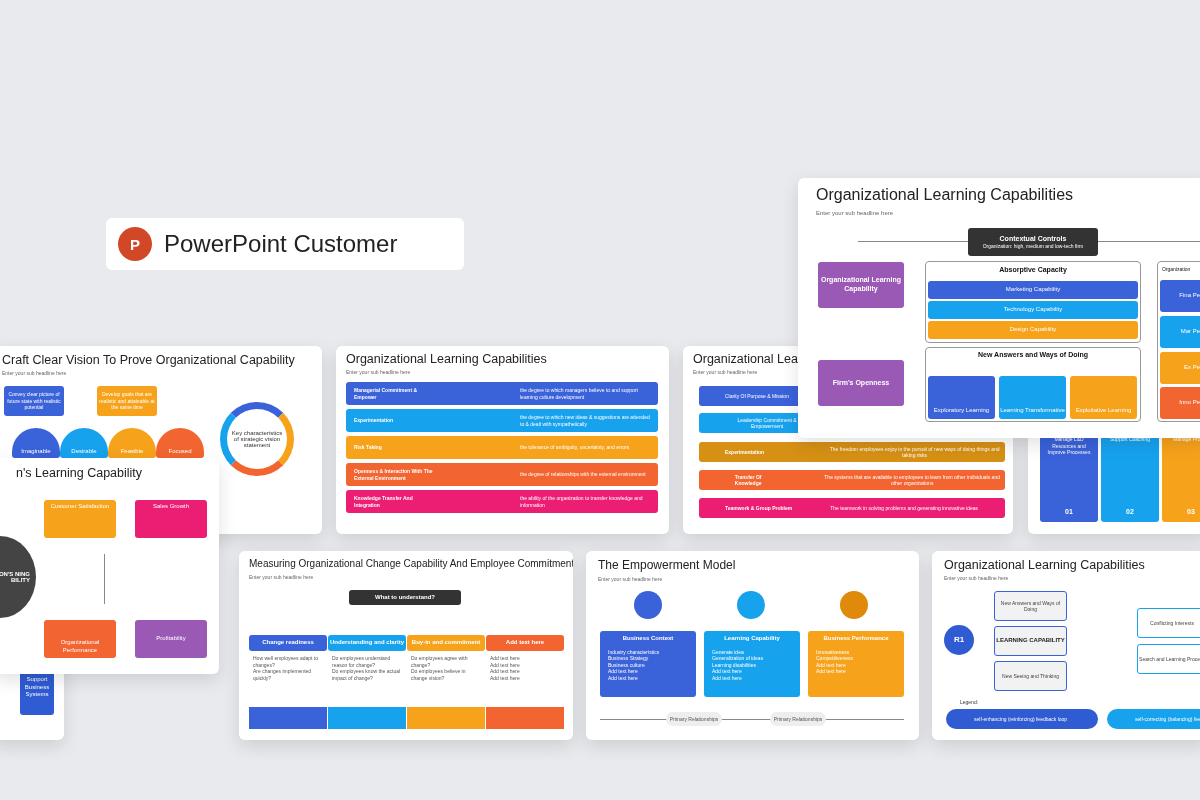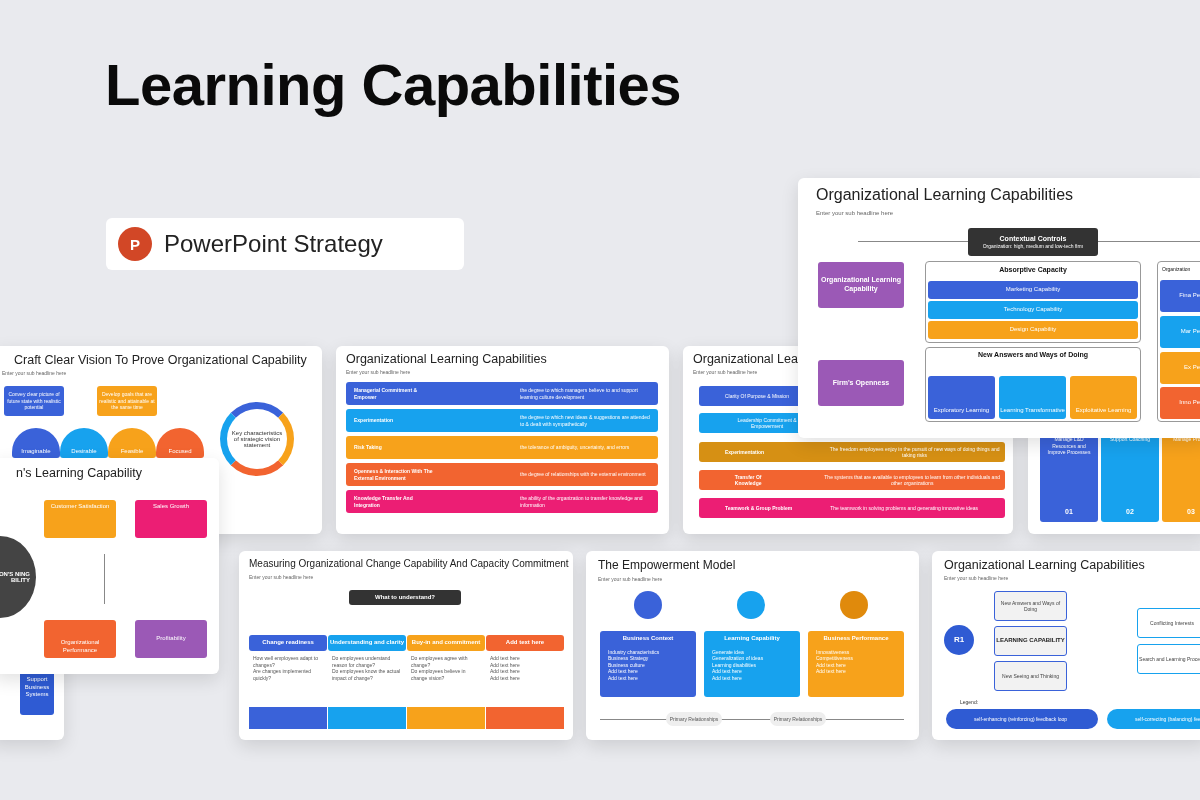--- a/index.html
+++ b/index.html
@@ -13,39 +13,38 @@
 .st{font-size:12.5px;color:#222;position:absolute;white-space:nowrap}
 .sub{font-size:5px;color:#666;position:absolute;white-space:nowrap}
 .box{position:absolute;border-radius:3px;color:#fff;font-size:6px;display:flex;align-items:center;justify-content:center;text-align:center;line-height:1.25}
 .smtxt{font-size:5px;line-height:1.3}
 .line{position:absolute;background:#888}
 </style>
 </head>
 <body>
 
 <div class="abs" id="hero-title">
-  <div>Learning Capabilities</div>
 </div>
 <div class="abs" id="badge">
   <div class="ppt">
       <span>P</span>
     </div>
-  <span class="badge-text">PowerPoint Strategy</span>
+  <span class="badge-text">PowerPoint Customer</span>
 </div>
 
 <div class="slide" style="left:-10px;top:640px;width:74px;height:100px">
   <div class="box" style="left:30px;top:20px;width:34px;height:55px;background:#2f5bd3;flex-direction:column">
     <span>Support</span>
       <span>Business</span>
       <span>Systems</span>
   </div>
 </div>
 
 <div class="slide" style="left:-6px;top:346px;width:328px;height:188px">
-  <div class="st" style="left:20px;top:7px">Craft Clear Vision To Prove Organizational Capability</div>
+  <div class="st" style="left:8px;top:7px">Craft Clear Vision To Prove Organizational Capability</div>
   <div class="sub" style="left:8px;top:24px">Enter your sub headline here</div>
   <div class="box smtxt" style="left:10px;top:40px;width:60px;height:30px;background:#3a62d9">Convey clear picture of future state with realistic potential</div>
   <div class="box smtxt" style="left:103px;top:40px;width:60px;height:30px;background:#f7a21b">Develop goals that are realistic and attainable at the same time</div>
   <div class="box" style="left:18px;top:82px;width:48px;height:30px;border-radius:24px 24px 3px 3px;background:#3a62d9;align-items:flex-end;padding-bottom:3px">Imaginable</div>
   <div class="box" style="left:66px;top:82px;width:48px;height:30px;border-radius:24px 24px 3px 3px;background:#17a2ee;align-items:flex-end;padding-bottom:3px">Desirable</div>
   <div class="box" style="left:114px;top:82px;width:48px;height:30px;border-radius:24px 24px 3px 3px;background:#f7a21b;align-items:flex-end;padding-bottom:3px">Feasible</div>
   <div class="box" style="left:162px;top:82px;width:48px;height:30px;border-radius:24px 24px 3px 3px;background:#f26430;align-items:flex-end;padding-bottom:3px">Focused</div>
   <div class="abs" style="left:226px;top:56px;width:74px;height:74px;border-radius:50%;border:7px solid #17a2ee;border-right-color:#f7a21b;border-bottom-color:#f26430;border-top-color:#3a62d9;display:flex;align-items:center;justify-content:center;text-align:center;font-size:6px;color:#333;padding:4px">
       <span>Key characteristics of strategic vision statement</span>
     </div>
@@ -146,21 +145,21 @@
   <div class="box" style="left:201px;top:198px;width:67px;height:43px;background:#17a2ee;align-items:flex-end;padding-bottom:5px">Learning Transformative</div>
   <div class="box" style="left:272px;top:198px;width:67px;height:43px;background:#f7a21b;align-items:flex-end;padding-bottom:5px">Exploitative Learning</div>
   <div class="abs" style="left:359px;top:83px;width:60px;height:161px;border:1px solid #999;border-radius:4px;font-size:5px;padding:4px">Organization</div>
   <div class="box" style="left:362px;top:102px;width:50px;height:32px;background:#3a62d9;justify-content:flex-end;padding-right:3px">Fina Perfo</div>
   <div class="box" style="left:362px;top:138px;width:50px;height:32px;background:#17a2ee;justify-content:flex-end;padding-right:3px">Mar Perfo</div>
   <div class="box" style="left:362px;top:174px;width:50px;height:32px;background:#f7a21b;justify-content:flex-end;padding-right:3px">Ex Perfo</div>
   <div class="box" style="left:362px;top:209px;width:50px;height:32px;background:#f26430;justify-content:flex-end;padding-right:3px">Inno Perfo</div>
 </div>
 
 <div class="slide" style="left:239px;top:551px;width:334px;height:189px">
-  <div class="st" style="left:10px;top:7px;font-size:10px">Measuring Organizational Change Capability And Capacity Commitment</div>
+  <div class="st" style="left:10px;top:7px;font-size:10px">Measuring Organizational Change Capability And Employee Commitment</div>
   <div class="sub" style="left:10px;top:23px">Enter your sub headline here</div>
   <div class="box" style="left:110px;top:39px;width:112px;height:15px;background:#333;font-weight:700">What to understand?</div>
   <div class="box" style="left:10px;top:84px;width:78px;height:16px;background:#3a62d9;font-weight:700">Change readiness</div>
   <div class="box" style="left:89px;top:84px;width:78px;height:16px;background:#17a2ee;font-weight:700">Understanding and clarity</div>
   <div class="box" style="left:168px;top:84px;width:78px;height:16px;background:#f7a21b;font-weight:700">Buy-in and commitment</div>
   <div class="box" style="left:247px;top:84px;width:78px;height:16px;background:#f26430;font-weight:700">Add text here</div>
   <div class="abs smtxt" style="left:14px;top:104px;width:70px;color:#555">
       <div>How well employees adapt to changes?</div>
       <div>Are changes implemented quickly?</div>
     </div>

